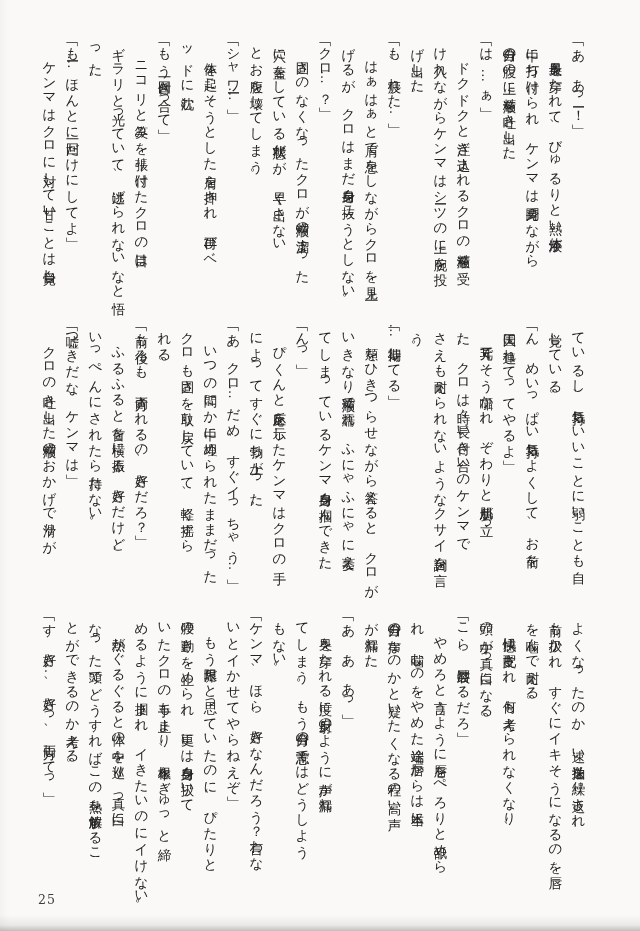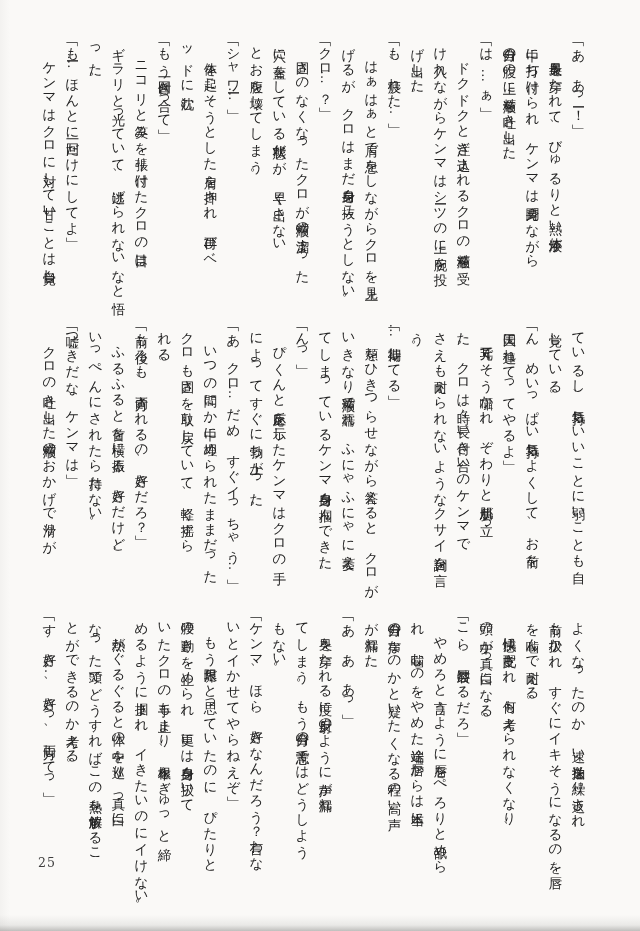--- a/index.html
+++ b/index.html
@@ -43,21 +43,21 @@
     margin: 0;
     padding: 0;
     white-space: nowrap;
   }
   .section-top    { top: 38px; }
   .section-middle { top: 323px; }
   .section-bottom { top: 613px; }
   .page-number {
     position: absolute;
     left: 38px;
-    top: 855px;
+    top: 892px;
     font-size: 12.5px;
     color: #3c3c3c;
     letter-spacing: 1px;
   }
 </style>
 </head>
 <body>
 
 <div class="page" style="background: rgb(250, 249, 247);">
   <div class="text-section section-top" style="color: rgb(35, 35, 35);">

